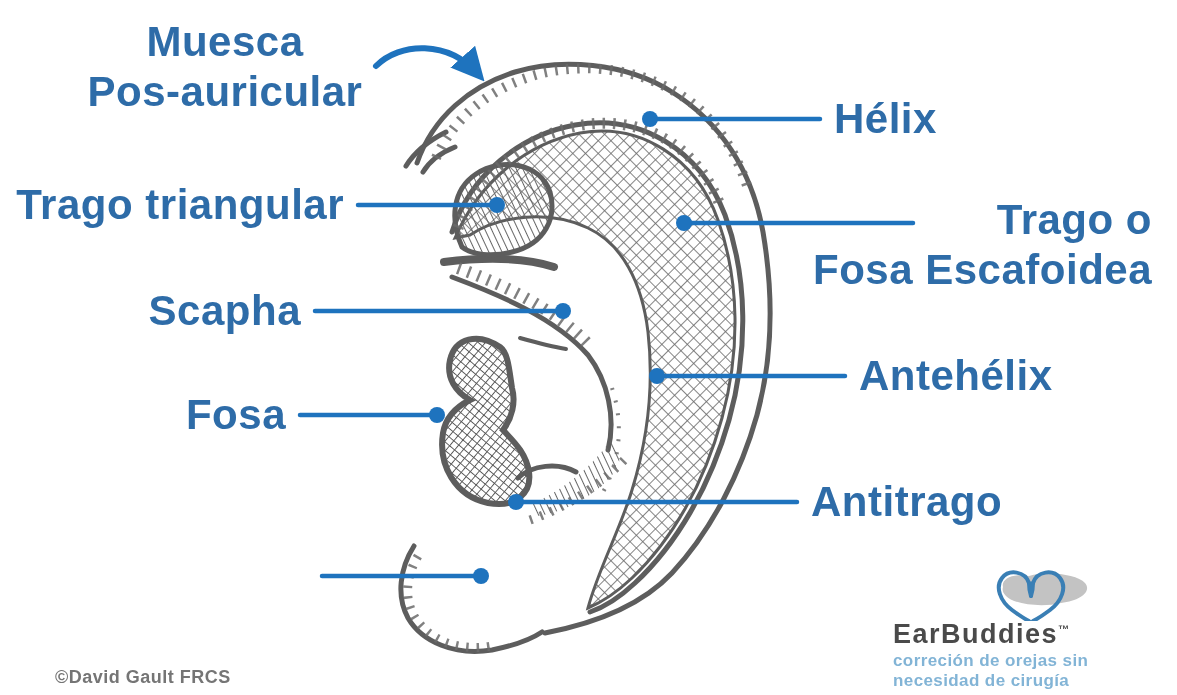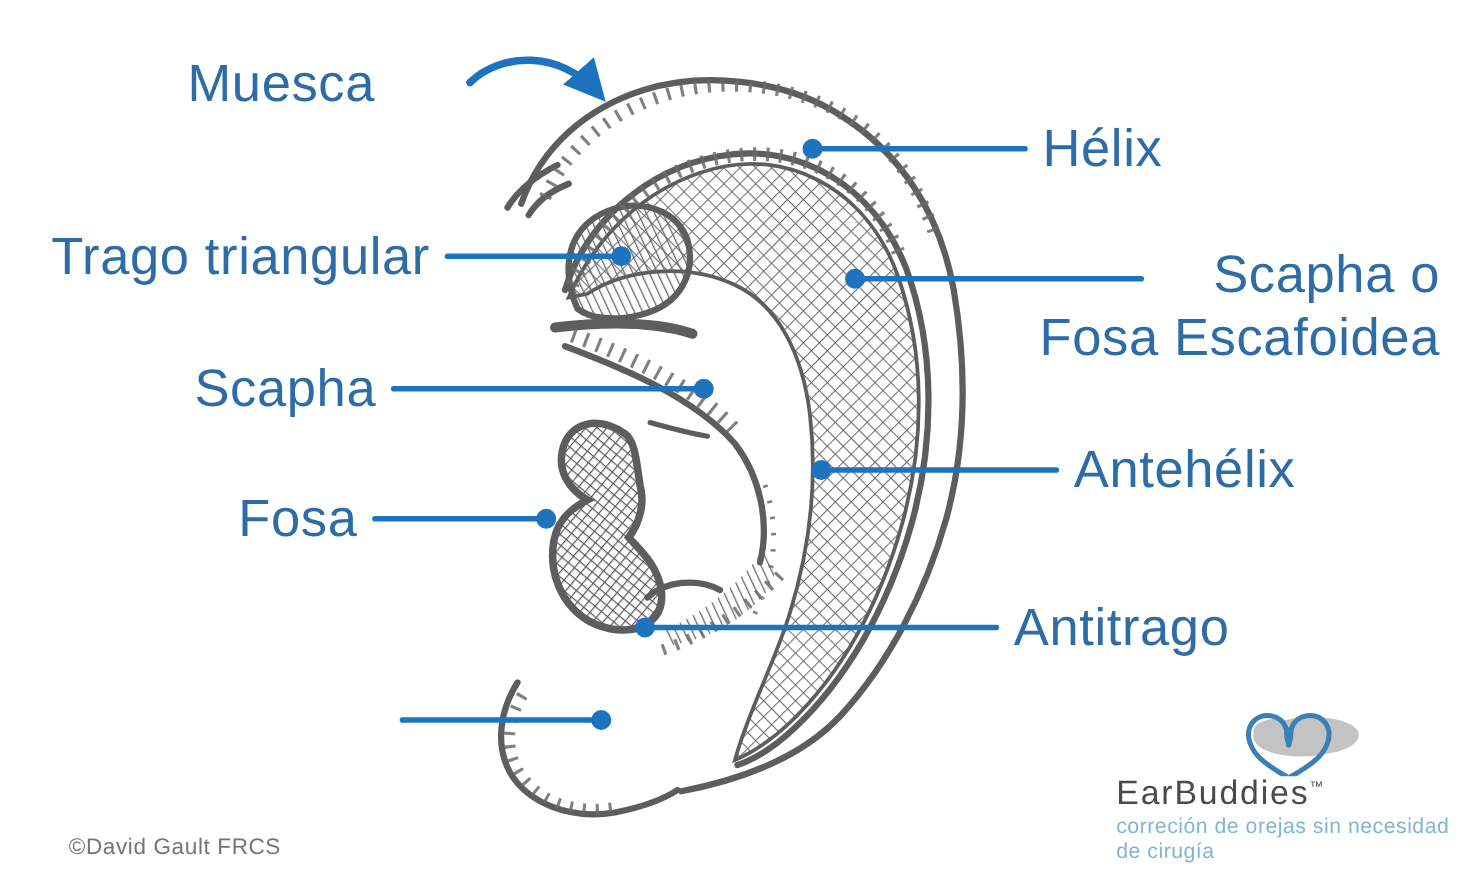--- a/index.html
+++ b/index.html
@@ -7,21 +7,21 @@
     --line-blue:#1e73be;
     --sketch-gray:#5d5d5d;
     --footer-gray:#757575;
     --logo-text-gray:#4a4a4a;
     --tagline-blue:#82b4d6;
     --logo-ear-gray:#c3c3c3;
   }
   html,body{margin:0;padding:0;background:#fff;}
   .canvas{
     position:relative;width:1177px;height:695px;background:#ffffff;
-    overflow:hidden;font-family:"Liberation Sans",sans-serif;
+    overflow:hidden;font-family:"Liberation Sans",sans-serif;font-weight:bold;
   }
   svg.layer{position:absolute;left:0;top:0;width:1177px;height:695px;}
   #ear-svg{z-index:1;}
   #annot-svg{z-index:2;pointer-events:none;}
   .ink{stroke:var(--sketch-gray);fill:none;stroke-linecap:round;stroke-linejoin:round;}
   .fringe{stroke:#6b6b6b;fill:none;opacity:.85;}
   .leader-line{stroke:var(--line-blue);stroke-width:4.5;stroke-linecap:round;}
   .leader-dot{fill:var(--line-blue);}
   .blue-arrow{stroke:var(--line-blue);stroke-width:6;fill:none;stroke-linecap:round;}
   .callout-label{
@@ -123,35 +123,36 @@
         <circle cx="684" cy="223" r="8" class="leader-dot"></circle>
         <line x1="657" y1="376" x2="845" y2="376" class="leader-line"></line>
         <circle cx="657" cy="376" r="8" class="leader-dot"></circle>
         <line x1="516" y1="502" x2="797" y2="502" class="leader-line"></line>
         <circle cx="516" cy="502" r="8" class="leader-dot"></circle>
       </g>
   </svg>
 
   <div class="callout-label two-line" style="left: 225px; top: 67px; transform: translate(-50%, -50%);">
     <span>Muesca</span>
+    <span>Pos-auricular</span>
   </div>
   <div class="callout-label" style="right: 833px; top: 205px; transform: translateY(-50%);">
     <span>Trago triangular</span>
   </div>
   <div class="callout-label" style="right: 876px; top: 311px; transform: translateY(-50%);">
     <span>Scapha</span>
   </div>
   <div class="callout-label" style="right: 891px; top: 415px; transform: translateY(-50%);">
     <span>Fosa</span>
   </div>
   <div class="callout-label" style="left: 834px; top: 119px; transform: translateY(-50%);">
     <span>Hélix</span>
   </div>
   <div class="callout-label align-right" style="right: 25px; top: 245px; transform: translateY(-50%);">
-    <span>Scapha o</span>
+    <span>Trago o</span>
     <span>Fosa Escafoidea</span>
   </div>
   <div class="callout-label" style="left: 859px; top: 376px; transform: translateY(-50%);">
     <span>Antehélix</span>
   </div>
   <div class="callout-label" style="left: 811px; top: 502px; transform: translateY(-50%);">
     <span>Antitrago</span>
   </div>
 
   <div class="footer-credit">©David Gault FRCS</div>

